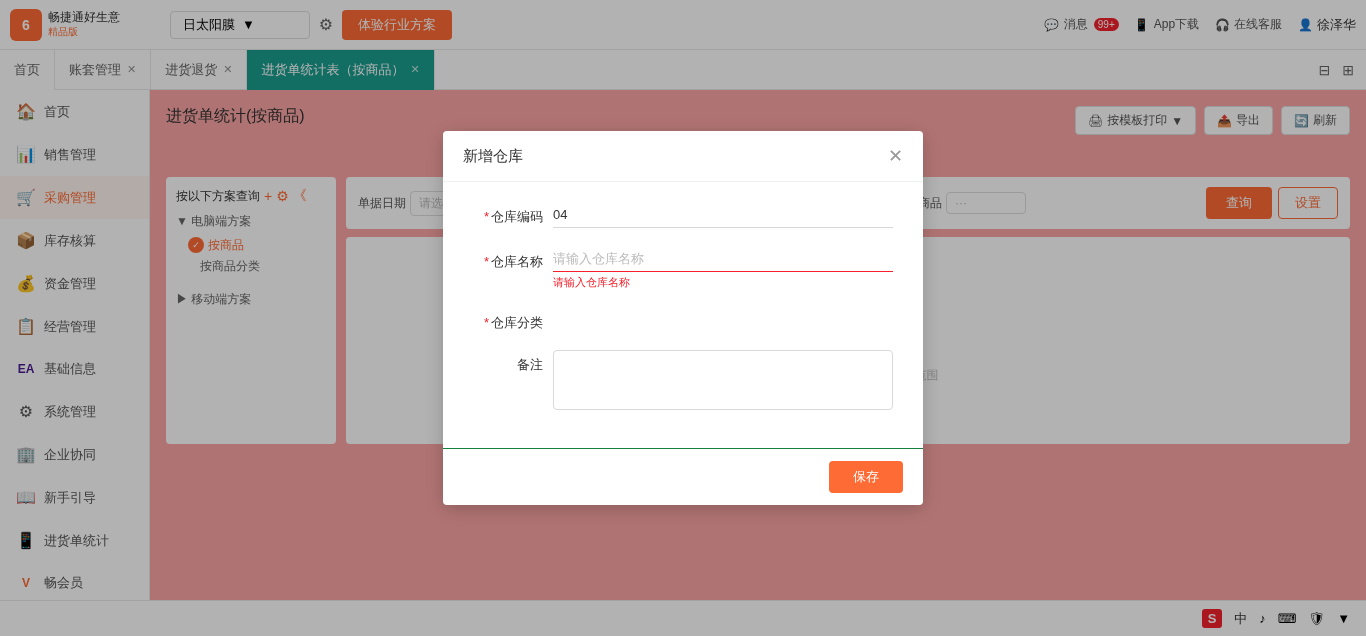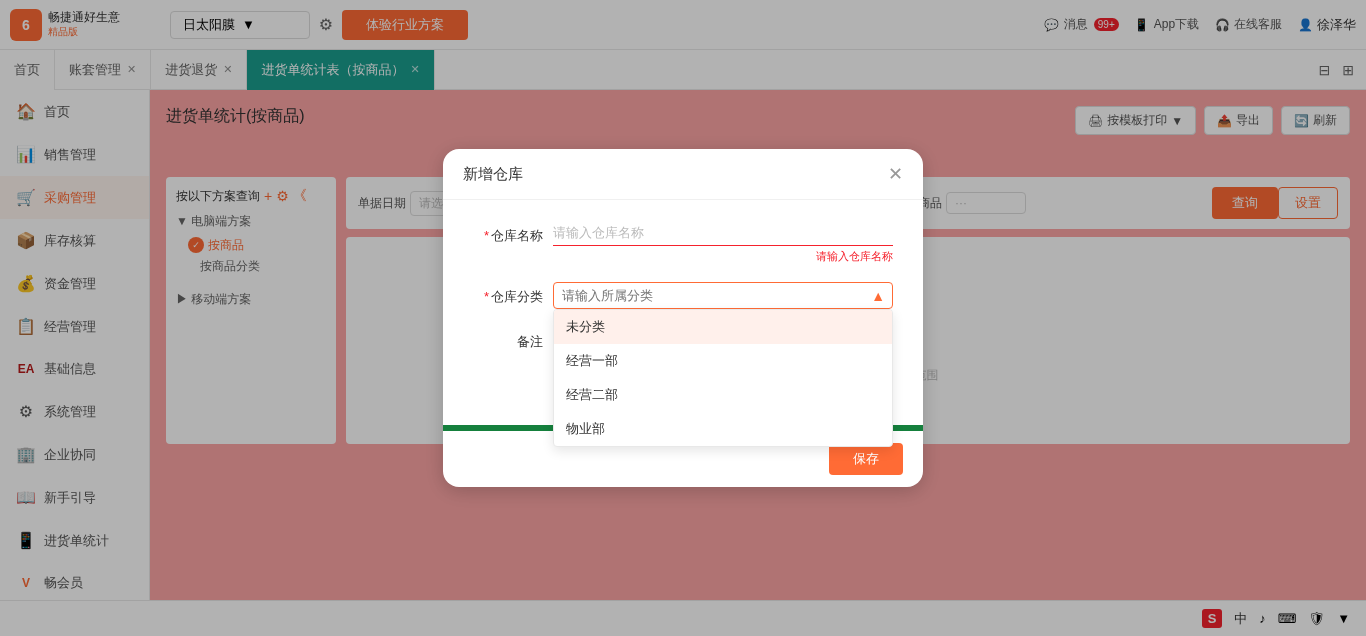--- a/index.html
+++ b/index.html
@@ -37,21 +37,21 @@
       cursor: pointer; min-width: 140px; margin-left: 10px;
       background: #fff;
     }
     .store-selector span { flex: 1; font-size: 13px; }
     .gear-btn {
       width: 32px; height: 32px; border: none; background: none;
       cursor: pointer; display: flex; align-items: center; justify-content: center;
       color: #666; font-size: 16px;
     }
     .trial-btn {
-      padding: 6px 24px; background: #ff6b35; color: white;
+      padding: 6px 16px; background: #ff6b35; color: white;
       border: none; border-radius: 4px; cursor: pointer; font-size: 13px;
     }
     .header-right {
       margin-left: auto; display: flex; align-items: center; gap: 16px;
     }
     .header-icon-group { display: flex; align-items: center; gap: 4px; cursor: pointer; color: #555; font-size: 12px; }
     .badge-red {
       background: #f5222d; color: white; font-size: 10px;
       padding: 1px 4px; border-radius: 8px; margin-left: 2px;
     }
@@ -130,21 +130,21 @@
 
     
     .overlay {
       position: fixed; top: 0; left: 0; right: 0; bottom: 0;
       background: rgba(0,0,0,0.3); z-index: 100;
       display: flex; align-items: center; justify-content: center;
     }
 
     
     .dialog {
-      background: white; border-radius: 16px; width: 480px;
+      background: white; border-radius: 4px; width: 480px;
       box-shadow: 0 4px 20px rgba(0,0,0,0.2); position: relative;
       padding: 0;
     }
     .dialog-header {
       padding: 14px 20px; border-bottom: 1px solid #f0f0f0;
       display: flex; align-items: center; justify-content: space-between;
     }
     .dialog-title { font-size: 15px; color: #333; font-weight: 500; }
     .dialog-close { background: none; border: none; cursor: pointer; font-size: 18px; color: #999; }
     .dialog-body { padding: 20px 30px; }
@@ -183,21 +183,21 @@
       padding: 8px 12px; cursor: pointer; font-size: 13px; color: #333;
     }
     .dropdown-item.selected { background: #fff0eb; }
     .form-textarea {
       flex: 1; border: 1px solid #d9d9d9; border-radius: 4px;
       padding: 6px 8px; font-size: 13px; resize: none; height: 60px;
       outline: none;
     }
     .dialog-footer {
       padding: 12px 20px; display: flex; justify-content: flex-end; gap: 10px;
-      border-top: 6px solid #15803d;
+      border-top: 1px solid #15803d;
     }
     .btn-primary {
       background: #ff6b35; color: white; border: none;
       border-radius: 4px; padding: 7px 24px; cursor: pointer; font-size: 13px;
     }
 
     
     .bottom-bar {
       position: fixed; bottom: 0; right: 0; left: 0; height: 36px;
       background: #fff; border-top: 1px solid #e8e8e8;
@@ -291,21 +291,21 @@
     </div>
     <div class="sidebar-item">
       <span class="sidebar-icon">💰</span>
       <span>资金管理</span>
     </div>
     <div class="sidebar-item">
       <span class="sidebar-icon">📋</span>
       <span>经营管理</span>
     </div>
     <div class="sidebar-item">
-      <span class="sidebar-icon" style="font-size:12px;font-weight:bold;color:#b91c1c;">EA</span>
+      <span class="sidebar-icon" style="font-size:12px;font-weight:bold;color:#4c1d95;">EA</span>
       <span>基础信息</span>
     </div>
     <div class="sidebar-item">
       <span class="sidebar-icon">⚙</span>
       <span>系统管理</span>
     </div>
     <div class="sidebar-item">
       <span class="sidebar-icon">🏢</span>
       <span>企业协同</span>
     </div>
@@ -392,21 +392,21 @@
           <div style="display:flex; align-items:center; gap:4px;">
             <span style="font-size:12px; color:#555;">单据状态</span>
             <div style="border:1px solid #ddd; border-radius:4px; padding:3px 8px; min-width:100px; font-size:12px; color:#bbb;">请选择 ▼</div>
           </div>
           <div style="display:flex; align-items:center; gap:4px;">
             <span style="font-size:12px; color:#555;">商品</span>
             <div style="border:1px solid #ddd; border-radius:4px; padding:3px 8px; min-width:80px; font-size:12px; color:#bbb; display:flex; justify-content:space-between;">
               <span>···</span>
             </div>
           </div>
-          <div style="margin-left:auto; display:flex; ">
+          <div style="margin-left:auto; display:flex; gap:6px;">
             <button class="query-btn">查询</button>
             <button class="set-btn">设置</button>
           </div>
         </div>
 
         <div style="background:#fff; padding:60px 0; border-radius:4px; text-align:center;">
           <div style="color:#bbb; font-size:32px; margin-bottom:10px;">📊</div>
           <div style="color:#bbb; font-size:13px;">没有找到符合的方案</div>
           <div style="color:#bbb; font-size:12px; margin-top:4px;">
             <span style="color:#ff6b35;">⊙</span>
@@ -419,48 +419,43 @@
 </div>
 
 <div class="overlay">
   <div class="dialog">
     <div class="dialog-header">
       <span class="dialog-title">新增仓库</span>
       <button class="dialog-close">✕</button>
     </div>
     <div class="dialog-body">
 
-
-      <div class="form-row" style="flex-direction:column;align-items:flex-end;">
+      <div class="form-row">
+        <label class="form-label">
+          <span class="required">*</span><span>仓库编码</span>
+        </label>
+        <input type="text" class="form-input" value="04" style="">
+      </div>
+
+      <div class="form-row" style="flex-direction:column;">
         <div style="display:flex; align-items:center; width:100%;">
           <label class="form-label">
             <span class="required">*</span><span>仓库名称</span>
           </label>
           <input type="text" class="form-input error" placeholder="请输入仓库名称" style="">
         </div>
         <div style="padding-left:80px; margin-top:2px;">
           <span style="color:#f5222d; font-size:11px;">请输入仓库名称</span>
         </div>
       </div>
 
       <div class="form-row">
         <label class="form-label">
           <span class="required">*</span><span>仓库分类</span>
         </label>
-        <div class="form-select-wrap">
-          <input type="text" class="form-select-input" placeholder="请输入所属分类" style="">
-          <span class="form-select-arrow">▲</span>
-          
-          <div class="dropdown-list">
-            <div class="dropdown-item selected">未分类</div>
-            <div class="dropdown-item">经营一部</div>
-            <div class="dropdown-item">经营二部</div>
-            <div class="dropdown-item">物业部</div>
-          </div>
-        </div>
       </div>
 
       <div class="form-row">
         <label class="form-label">
           <span>备注</span>
         </label>
         <textarea class="form-textarea" style=""></textarea>
       </div>
 
     </div>

